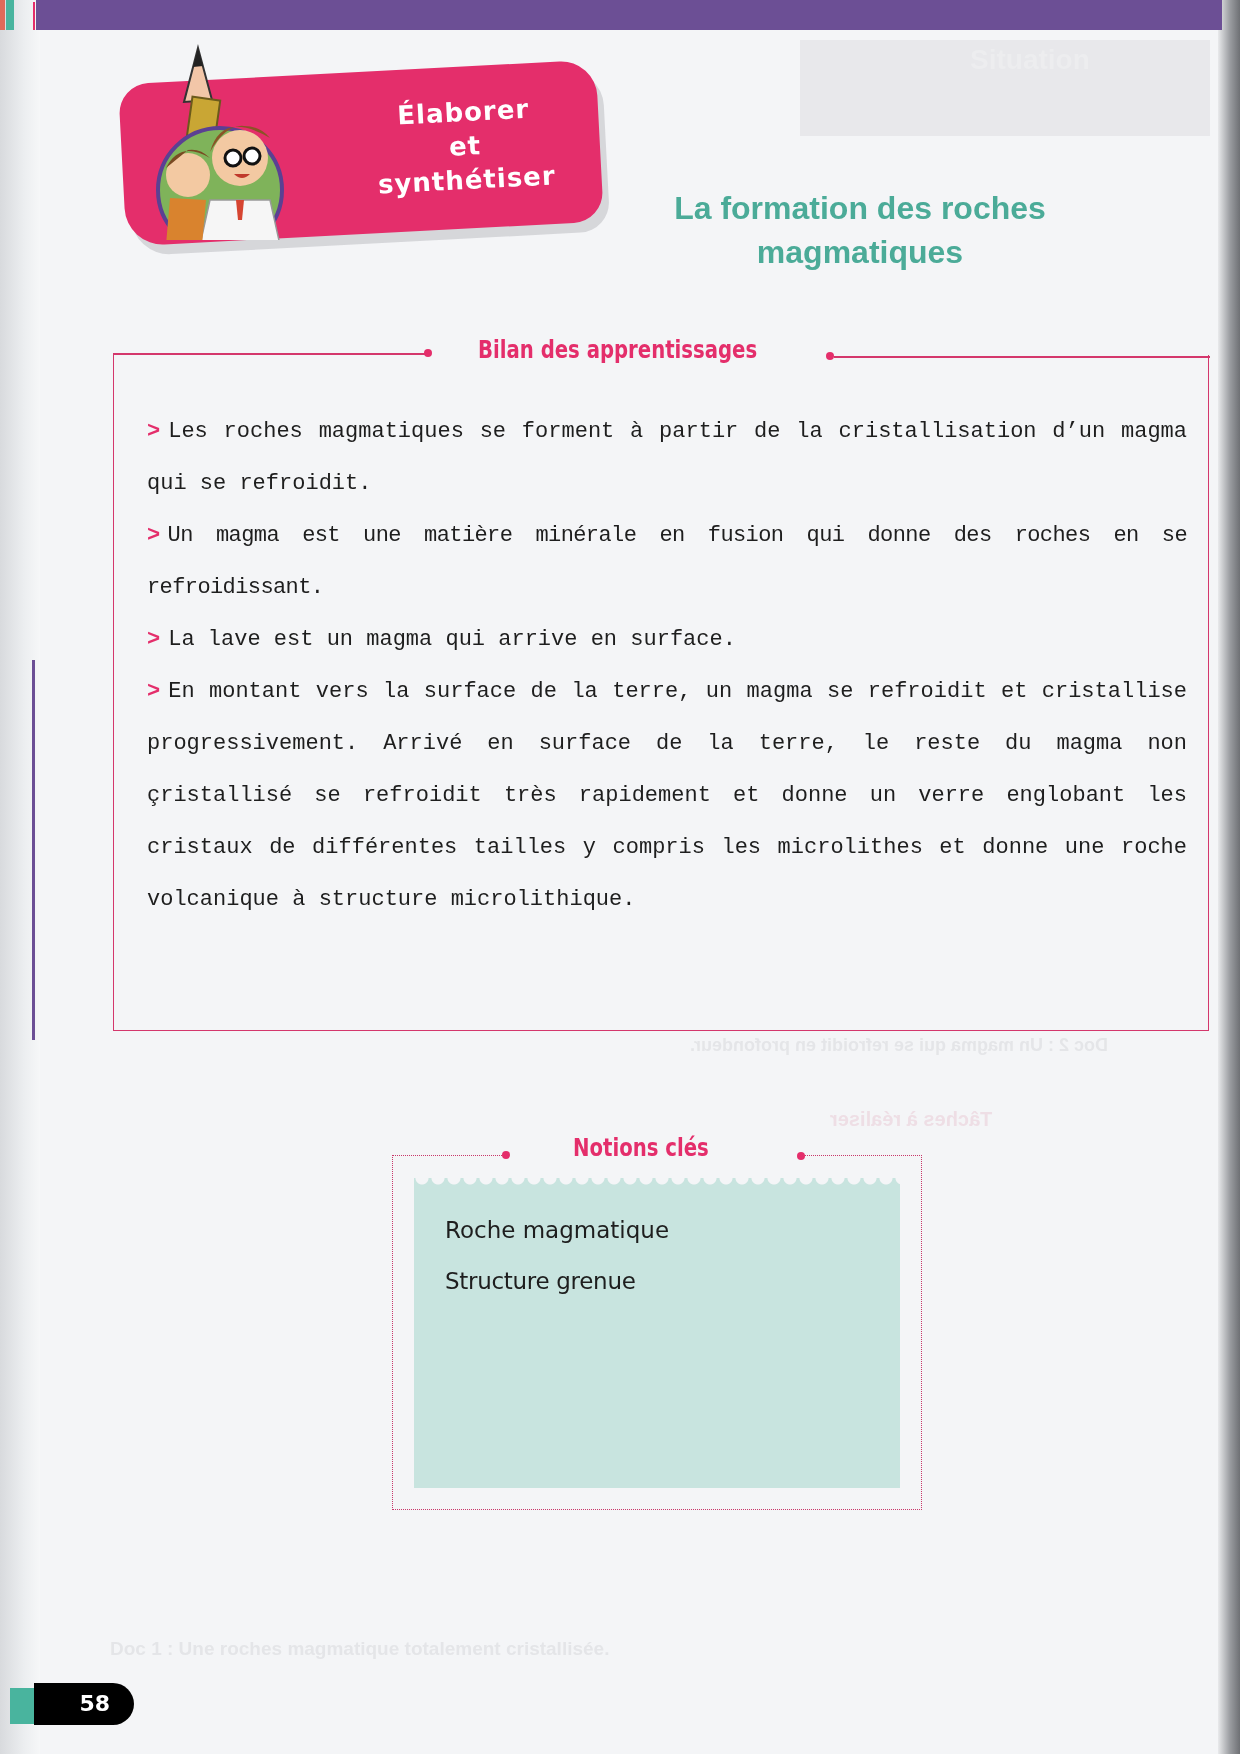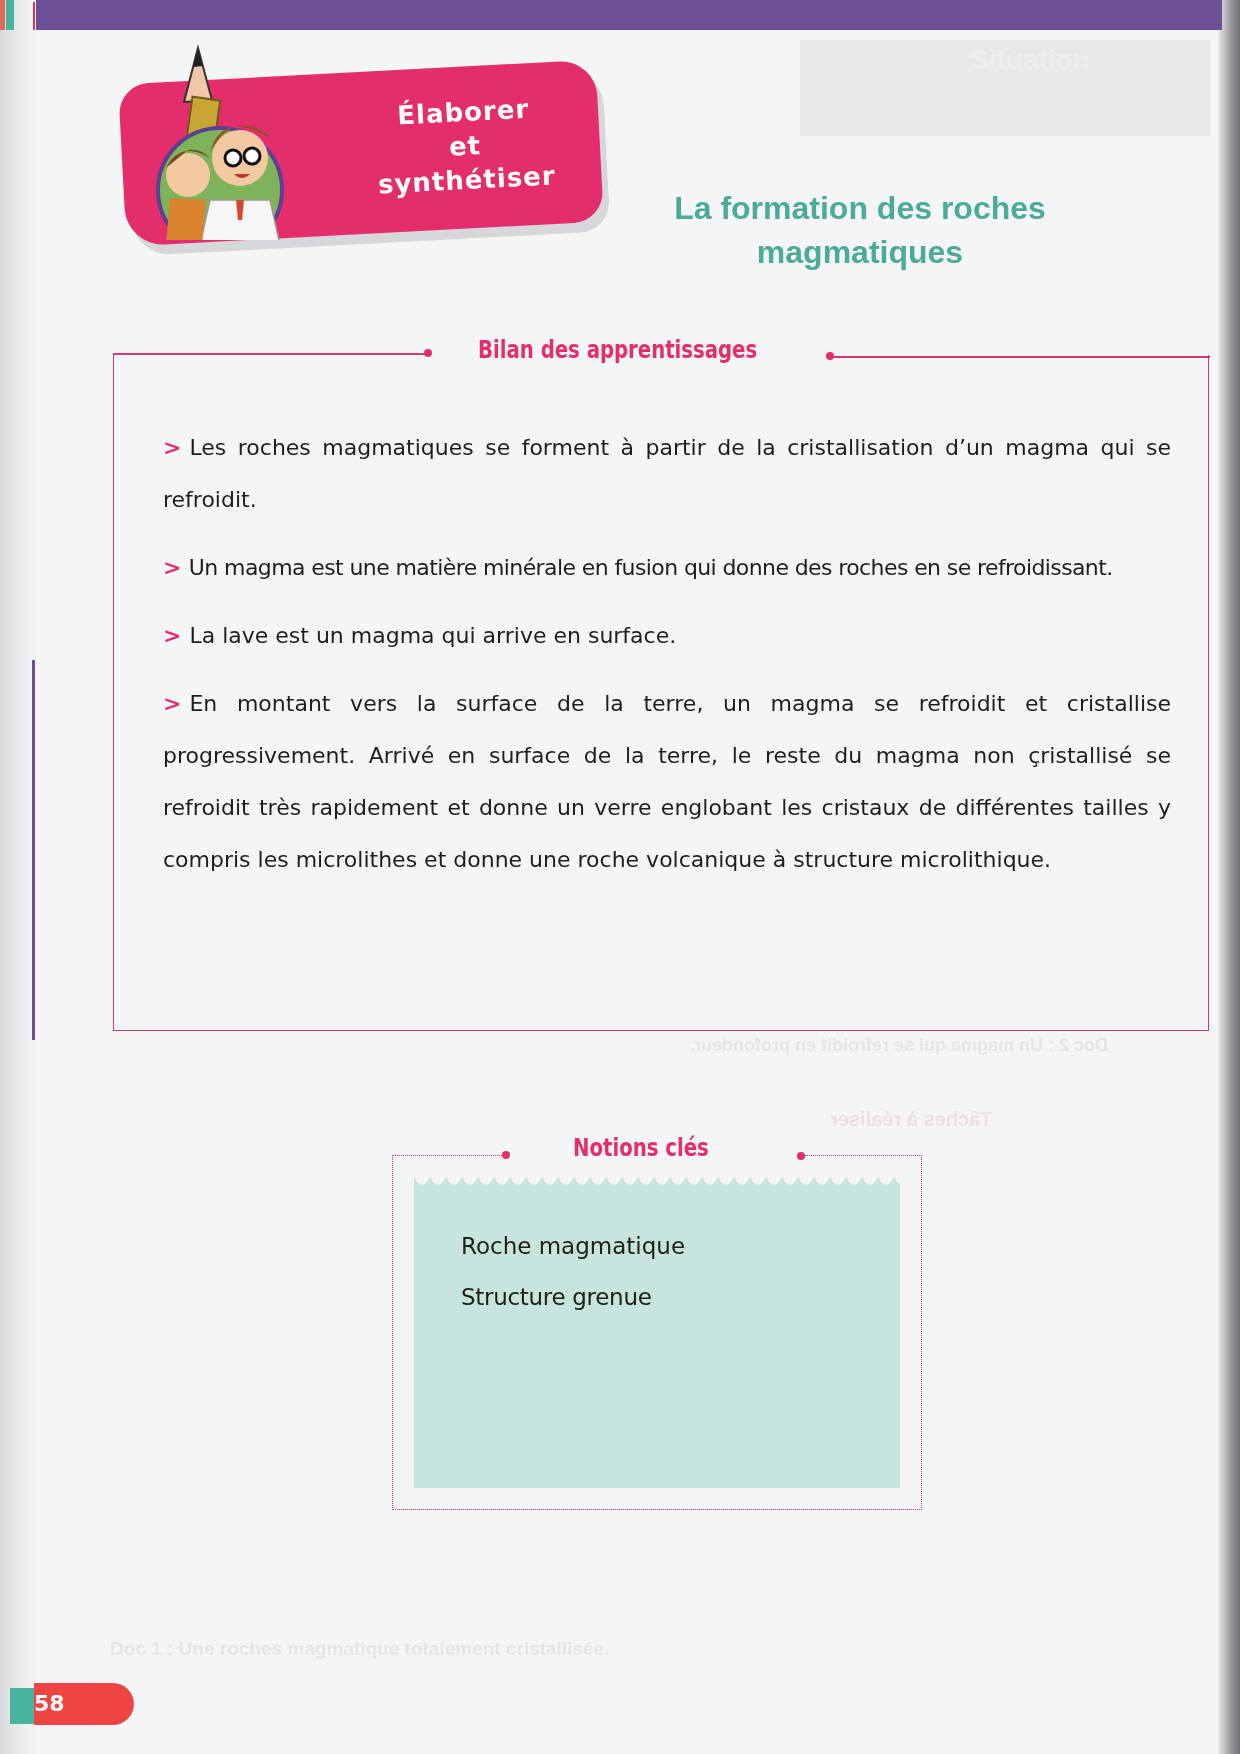--- a/index.html
+++ b/index.html
@@ -70,47 +70,47 @@
     position: absolute; color: #e42e6b;
     font-family: "DejaVu Sans", sans-serif; font-weight: bold;
     font-size: 24px; transform: scaleX(0.82); transform-origin: left center;
     white-space: nowrap;
   }
   .bilan-content {
     position: absolute; left: 147px; top: 406px; width: 1040px;
     font-family: "DejaVu Sans", sans-serif; font-size: 22px; line-height: 52px;
     color: #1e1e1e; text-align: justify;
   }
-  .bilan-content p { margin: 16px; }
+  .bilan-content p { margin: 0; font-family: Liberation Mono, monospace; }
   .chev { color: #e42e6b; font-weight: bold; margin-right: 8px; }
 
   
   .notions-frame {
     position: absolute; left: 392px; top: 1155px; width: 528px; height: 354px;
     border-left: 1px dotted #c9376a; border-right: 1px dotted #c9376a;
     border-bottom: 1px dotted #c9376a;
   }
   .notions-top-line { position: absolute; top: 1155px; height: 0; border-top: 1px dotted #c9376a; }
   .stamp {
     position: absolute; left: 414px; top: 1178px; width: 486px; height: 310px;
     background: #c8e4df;
     -webkit-mask:
       radial-gradient(circle 7px at 50% 0, transparent 6px, #000 7px) 0 0/16px 100% repeat-x;
   }
   .notions-list {
-    position: absolute; left: 445px; top: 1205px; margin: 16px; padding: 0; list-style: none;
+    position: absolute; left: 445px; top: 1205px; margin: 0; padding: 0; list-style: none;
     font-family: "DejaVu Sans", sans-serif; font-size: 23px; line-height: 50.5px; color: #1e1e1e;
   }
 
   
   .page-number {
     position: absolute; left: 34px; top: 1683px; width: 100px; height: 42px;
-    background: #ef4444; border-radius: 0 22px 22px 0;
+    background: #000000; border-radius: 0 22px 22px 0;
     color: #fff; font-family: "DejaVu Sans", sans-serif; font-weight: bold; font-size: 22px;
-    line-height: 42px; text-align: left; padding-right: 24px; box-sizing: border-box;
+    line-height: 42px; text-align: right; padding-right: 24px; box-sizing: border-box;
   }
   .teal-tab { position: absolute; left: 10px; top: 1688px; width: 24px; height: 36px; background: #49b49e; }
 </style>
 </head>
 <body>
 
 <div class="page-edge-left">
   <div class="edge-stripe" style="left:6px;top:0;height:30px;background:#49b49e;"></div>
   <div class="edge-stripe" style="left:0;top:0;height:30px;width:5px;background:#e06a5a;"></div>
   <div class="edge-stripe" style="left:33px;top:2px;height:28px;width:2px;background:#e42e6b;"></div>

